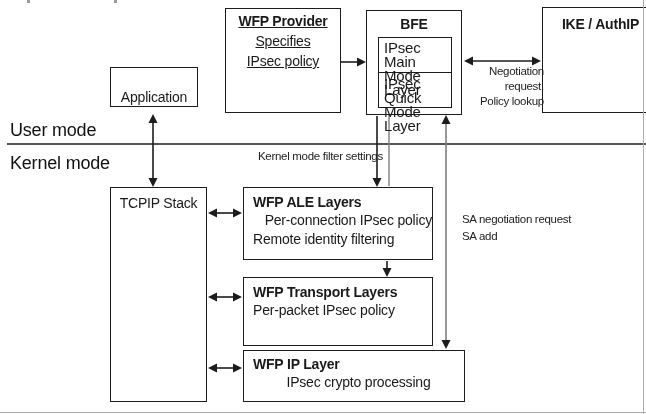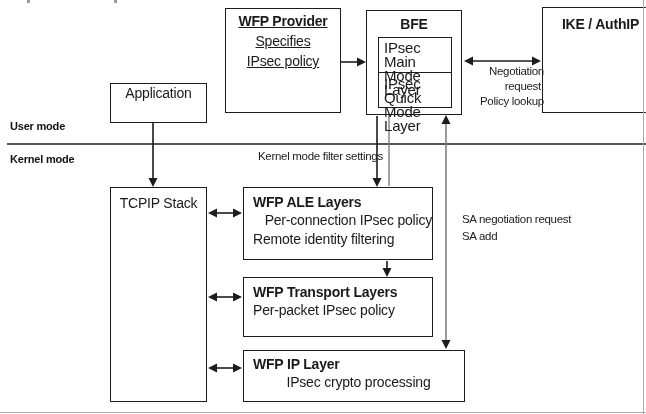--- a/index.html
+++ b/index.html
@@ -11,21 +11,21 @@
     position:absolute;background:#ffffff;border:1.5px solid #1c1c1c;
     box-sizing:border-box;font-size:14px;line-height:18px;
   }
   .center{text-align:center;}
   .box .title{font-weight:bold;letter-spacing:-0.2px;}
   .body-line{font-weight:normal;letter-spacing:-0.2px;}
   .annot{
     position:absolute;font-size:11.5px;line-height:15px;letter-spacing:-0.3px;
     color:#222;white-space:nowrap;
   }
-  .mode-label{position:absolute;font-size:11px;letter-spacing:-0.2px;color:#111;font-weight:bold;}
+  .mode-label{position:absolute;font-size:18px;letter-spacing:-0.2px;color:#111;}
   .subcell{
     position:absolute;box-sizing:border-box;font-size:15px;line-height:14px;
     padding:3px 0 0 5px;text-align:left;letter-spacing:-0.2px;
   }
   svg.layer{position:absolute;left:0;top:0;}
   .edge-artifact{position:absolute;background:#9a9a9a;}
 </style>
 </head>
 <body>
 
@@ -85,21 +85,21 @@
     <g>
       <line x1="215" y1="368" x2="236" y2="368" stroke="#1c1c1c" stroke-width="1.6"></line>
       <polygon points="208,368 217,363.5 217,372.5" fill="#1c1c1c"></polygon>
       <polygon points="242,368 233,363.5 233,372.5" fill="#1c1c1c"></polygon>
     </g>
   </svg>
 
   <div class="mode-label" style="left:10px;top:120px;">User mode</div>
   <div class="mode-label" style="left:10px;top:153px;">Kernel mode</div>
 
-  <div class="box" style="left:110px;top:83px;width:97px;height:40px;display:flex;align-items:flex-start;justify-content:center;">
+  <div class="box" style="left:110px;top:67px;width:88px;height:40px;display:flex;align-items:flex-end;justify-content:center;">
     <span class="body-line">Application</span>
   </div>
 
   <div class="box center" style="left:225px;top:8px;width:116px;height:105px;padding-top:3px;text-decoration:underline;">
     <div class="title">WFP Provider</div>
     <div class="body-line" style="margin-top:2px;">Specifies</div>
     <div class="body-line" style="margin-top:2px;">IPsec policy</div>
   </div>
 
   <div class="box center" style="left:366px;top:10px;width:96px;height:105px;padding-top:4px;">
@@ -117,21 +117,21 @@
   <div class="box center" style="left:110px;top:187px;width:97px;height:215px;padding-top:6px;">
     <div class="body-line">TCPIP Stack</div>
   </div>
 
   <div class="box" style="left:243px;top:187px;width:190px;height:73px;padding:5px 0 0 9px;">
     <div class="title">WFP ALE Layers</div>
     <div class="body-line" style="line-height:19px;text-align:right;">Per-connection IPsec policy</div>
     <div class="body-line" style="line-height:19px;">Remote identity filtering</div>
   </div>
 
-  <div class="box" style="left:243px;top:277px;width:190px;height:60px;padding:5px 0 0 9px;">
+  <div class="box" style="left:243px;top:277px;width:190px;height:69px;padding:5px 0 0 9px;">
     <div class="title">WFP Transport Layers</div>
     <div class="body-line" style="line-height:19px;">Per-packet IPsec policy</div>
   </div>
 
   <div class="box" style="left:243px;top:350px;width:222px;height:52px;padding:4px 0 0 9px;">
     <div class="title">WFP IP Layer</div>
     <div class="body-line" style="line-height:19px;text-align:center;">IPsec crypto processing</div>
   </div>
 
   <div class="annot" style="left:258px;top:149px;">Kernel mode filter settings</div>

